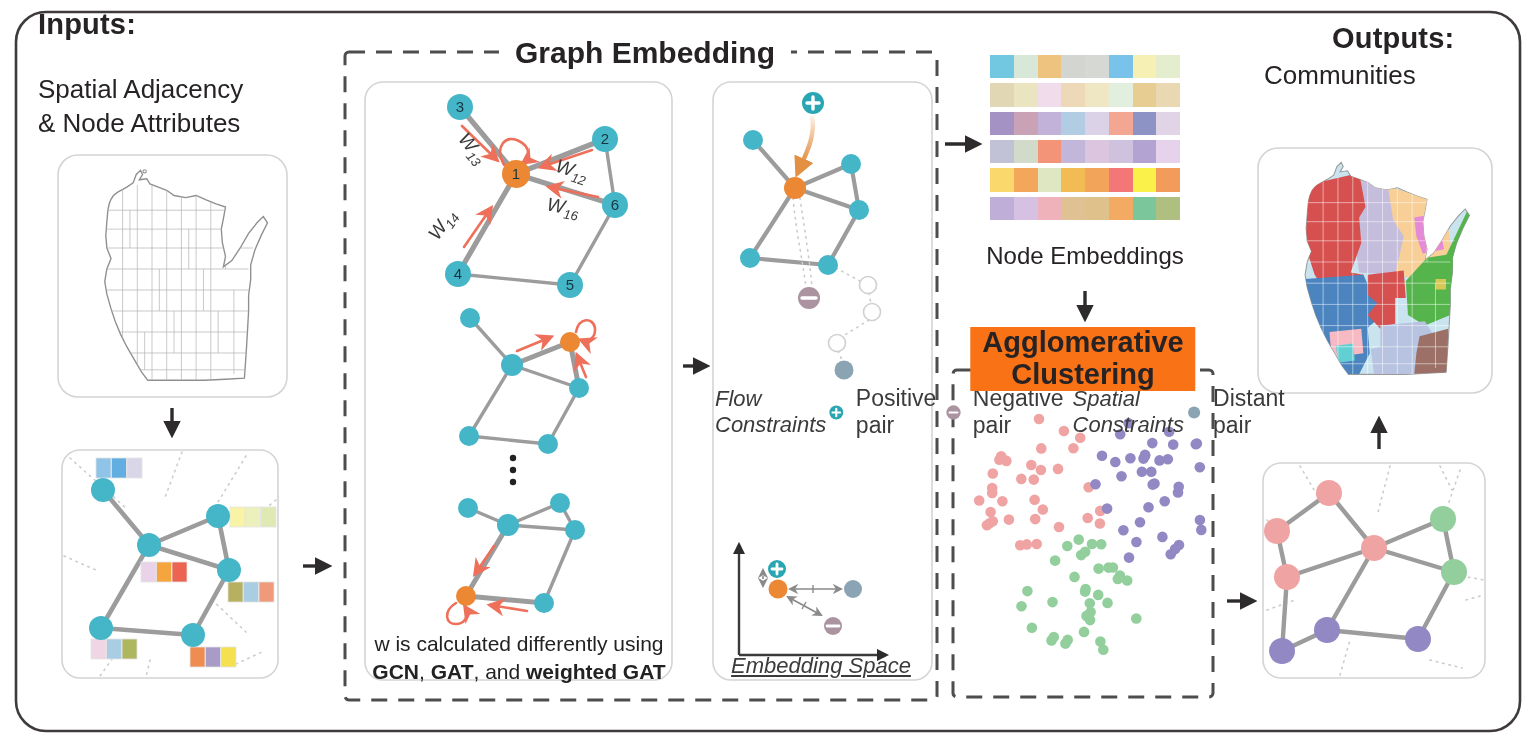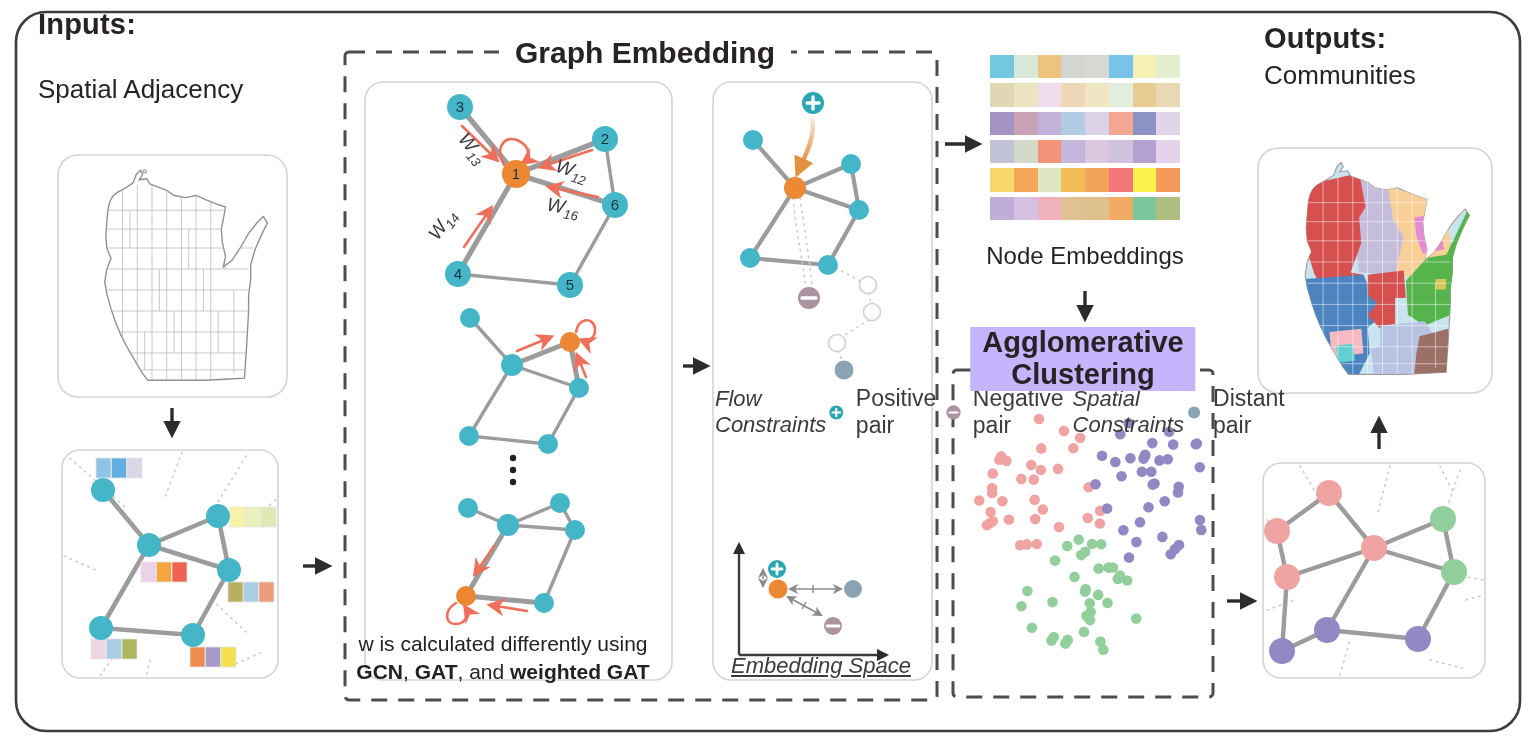--- a/index.html
+++ b/index.html
@@ -1,21 +1,21 @@
 <!DOCTYPE html>
 <html style="--teal: #45b6c8; --orange: #ec8733; --arrow-red: #ee6f5a; --edge: #9c9c9c; --pink: #f0a3a3; --purple: #9188c4; --green: #92cf9c; --positive: #2aa6b2; --negative: #ab93a0; --distant: #8ba4b3; --dash: #4d4d4d; --text: #272324; --panel-border: #d4d4d4; --dotline: #cccccc; --m-base: #c9e4ef; --m-red: #d6504f; --m-blue: #4b84bf; --m-green: #55b44c; --m-peach: #f7cf97; --m-lavender: #c4bddb; --m-magenta: #e48ad6; --m-periwinkle: #b7c3e0; --m-brown: #9c7066; --m-pink: #f7bac2; --m-cyan: #62cfd2; --m-yellow: #d6c757;"><head>
 <meta charset="utf-8">
 <style>
   html,body{margin:0;padding:0;background:#fff;font-family:"Liberation Sans",sans-serif;}
   #canvas{position:relative;width:1536px;height:743px;background:#fff;overflow:hidden;color:var(--text,#272324);}
   .abs{position:absolute;}
   .h1{font-size:29px;font-weight:bold;letter-spacing:.2px;}
   .sub{font-size:26px;line-height:1.32;}
   .panel-title{font-size:30px;font-weight:bold;background:#fff;padding:0 16px;white-space:nowrap;text-align:center;}
-  .ac-title{font-size:29px;font-weight:bold;background:#c4b5fd;padding:0 12px;text-align:center;line-height:1.1;white-space:nowrap;}
+  .ac-title{font-size:29px;font-weight:bold;background:#f97316;padding:0 12px;text-align:center;line-height:1.1;white-space:nowrap;}
   .emb-label{font-size:24px;text-align:center;}
   .legend{display:flex;flex-direction:row;align-items:center;gap:3px;}
   .legend .ltitle{font-style:italic;font-size:22px;color:#3b3b3b;}
   .lrow{display:flex;align-items:center;gap:12px;font-size:23px;color:#3b3b3b;height:29px;}
   .caption{font-size:21px;text-align:center;line-height:1.35;color:#222;}
   .caption b{font-weight:bold;}
   .axlabel{font-style:italic;font-size:22px;text-align:center;color:#3b3b3b;text-decoration:underline;}
   svg text{font-family:"Liberation Sans",sans-serif;}
   .edge{stroke:var(--edge);stroke-linecap:round;fill:none;}
   .dot-line{stroke:var(--dotline);stroke-dasharray:1.5 5;stroke-width:1.6;fill:none;stroke-linecap:round;}
@@ -463,25 +463,26 @@
       <path d="M945,144 L978,144" marker-end="url(#mDark)"></path>
       <path d="M1085,291 L1085,318" marker-end="url(#mDark)"></path>
       <path d="M1227,601 L1253,601" marker-end="url(#mDark)"></path>
       <path d="M1379,449 L1379,420" marker-end="url(#mDark)"></path>
     </g>
   </svg>
 
   <div class="abs h1" style="left:38px;top:8px">Inputs:</div>
   <div class="abs sub" style="left:38px;top:72px">
     <div>Spatial Adjacency</div>
+    <div>&amp; Node Attributes</div>
   </div>
 
   <div class="abs panel-title" style="left:645px;top:36px;transform:translateX(-50%)">Graph Embedding</div>
 
-  <div class="abs caption" style="left:354px;top:630px;width:298px">
+  <div class="abs caption" style="left:370px;top:630px;width:298px">
     <div>w is calculated differently using</div>
     <div id="caption-line2"><b>GCN</b><span>, </span><b>GAT</b><span>, and </span><b>weighted GAT</b></div>
   </div>
 
   <div class="abs legend" style="left:715px;top:386px;width:214px">
     <div class="ltitle">Flow Constraints</div>
     <div class="lrow">
       <svg width="21" height="21" viewBox="0 0 21 21">
         <circle cx="10.5" cy="10.5" r="10" style="fill:var(--positive)"></circle>
         <path d="M10.5,5 v11 M5,10.5 h11" stroke="#fff" stroke-width="3" stroke-linecap="round"></path>
@@ -506,16 +507,16 @@
 
   <div class="abs axlabel" style="left:718px;top:653px;width:206px">Embedding Space</div>
 
   <div class="abs emb-label" style="left:985px;top:242px;width:200px">Node Embeddings</div>
 
   <div class="abs ac-title" style="left:1083px;top:327px;transform:translateX(-50%)">
     <div>Agglomerative</div>
     <div>Clustering</div>
   </div>
 
-  <div class="abs h1" style="left:1264px;top:22px">Outputs:</div>
+  <div class="abs h1" style="left:1332px;top:22px">Outputs:</div>
   <div class="abs sub" style="left:1264px;top:58px">Communities</div>
 
 </div>
 
 </body></html>

